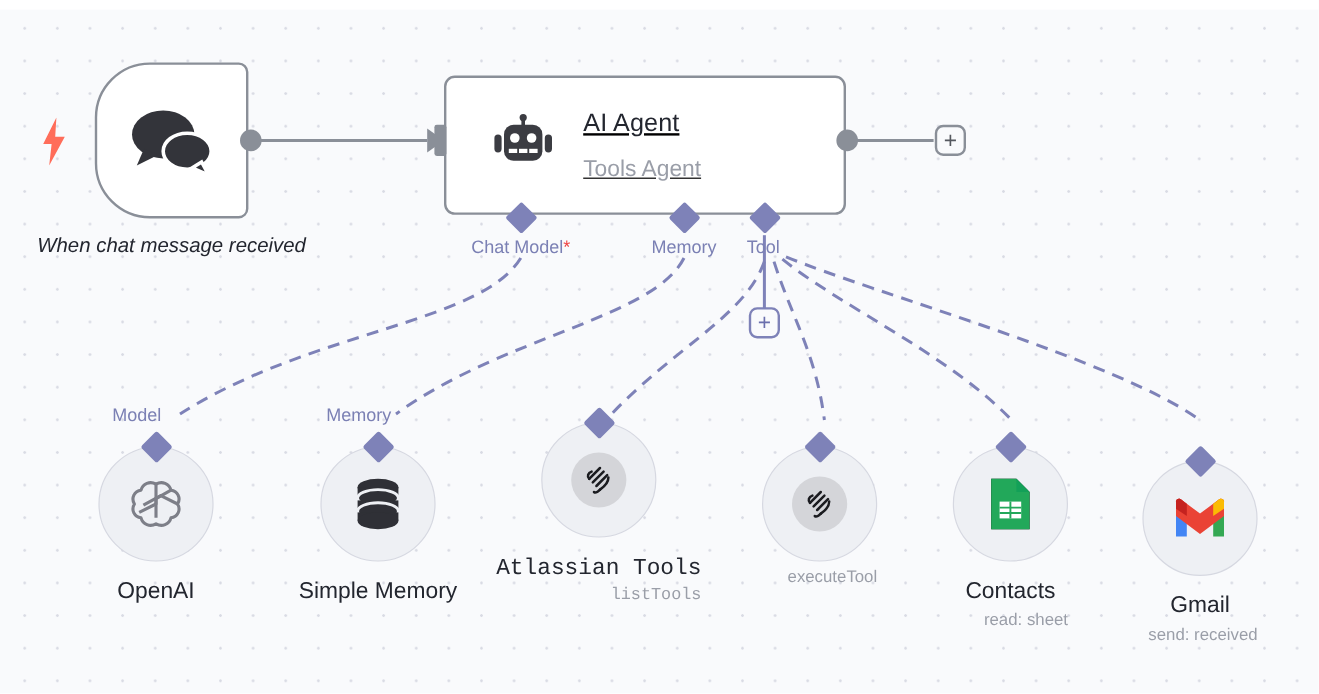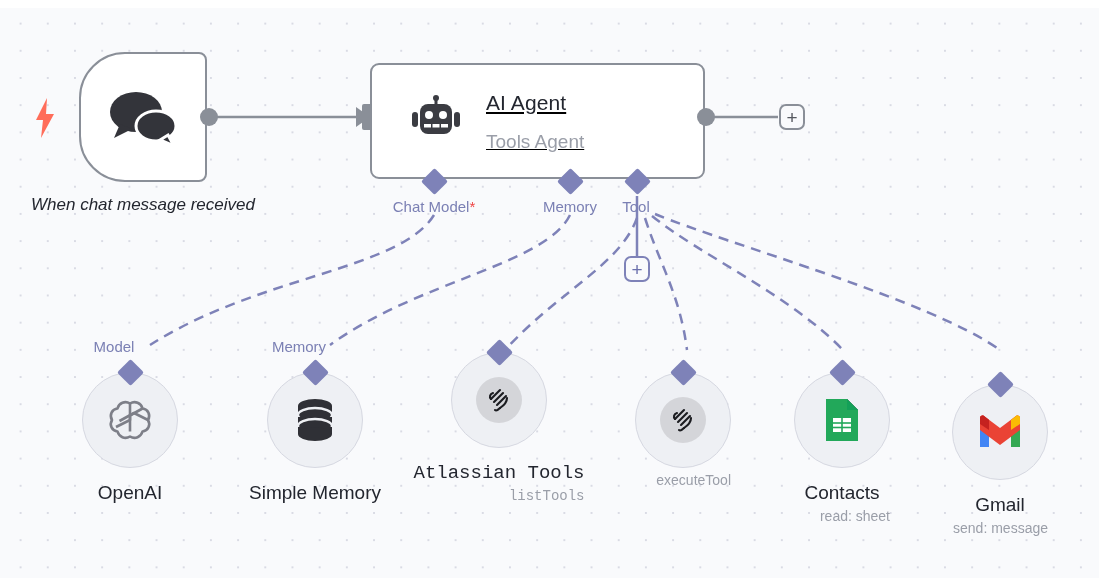--- a/index.html
+++ b/index.html
@@ -325,17 +325,17 @@
         <path d="M34 33 L34 11 L43 11 L43 33 Z" fill="#34a853"></path>
         <path d="M3 11 L3 4 C3 2 5 1 7 2 L12 6 L12 11 Z" fill="#c5221f"></path>
         <path d="M43 11 L43 4 C43 2 41 1 39 2 L34 6 L34 11 Z" fill="#fbbc04"></path>
         <path d="M3 9 L23 24 L43 9 L43 16 L23 31 L3 16 Z" fill="#ea4335"></path>
         <path d="M3 4 C3 2 5 1 7 2 L23 14 L39 2 C41 1 43 2 43 4 L43 10 L23 25 L3 10 Z" fill="#ea4335"></path>
         <path d="M3 4 C3 2 5 1 7 2 L12 6 L12 16 L3 10 Z" fill="#c5221f"></path>
         <path d="M43 4 C43 2 41 1 39 2 L34 6 L34 16 L43 10 Z" fill="#fbbc04"></path>
       </svg>
     </div>
     <div class="sub-title">Gmail</div>
-    <div class="sub-sub">send: message</div>
+    <div class="sub-sub">send: received</div>
   </div>
 
   <div id="topstrip"></div>
 </div>
 
 </body></html>

